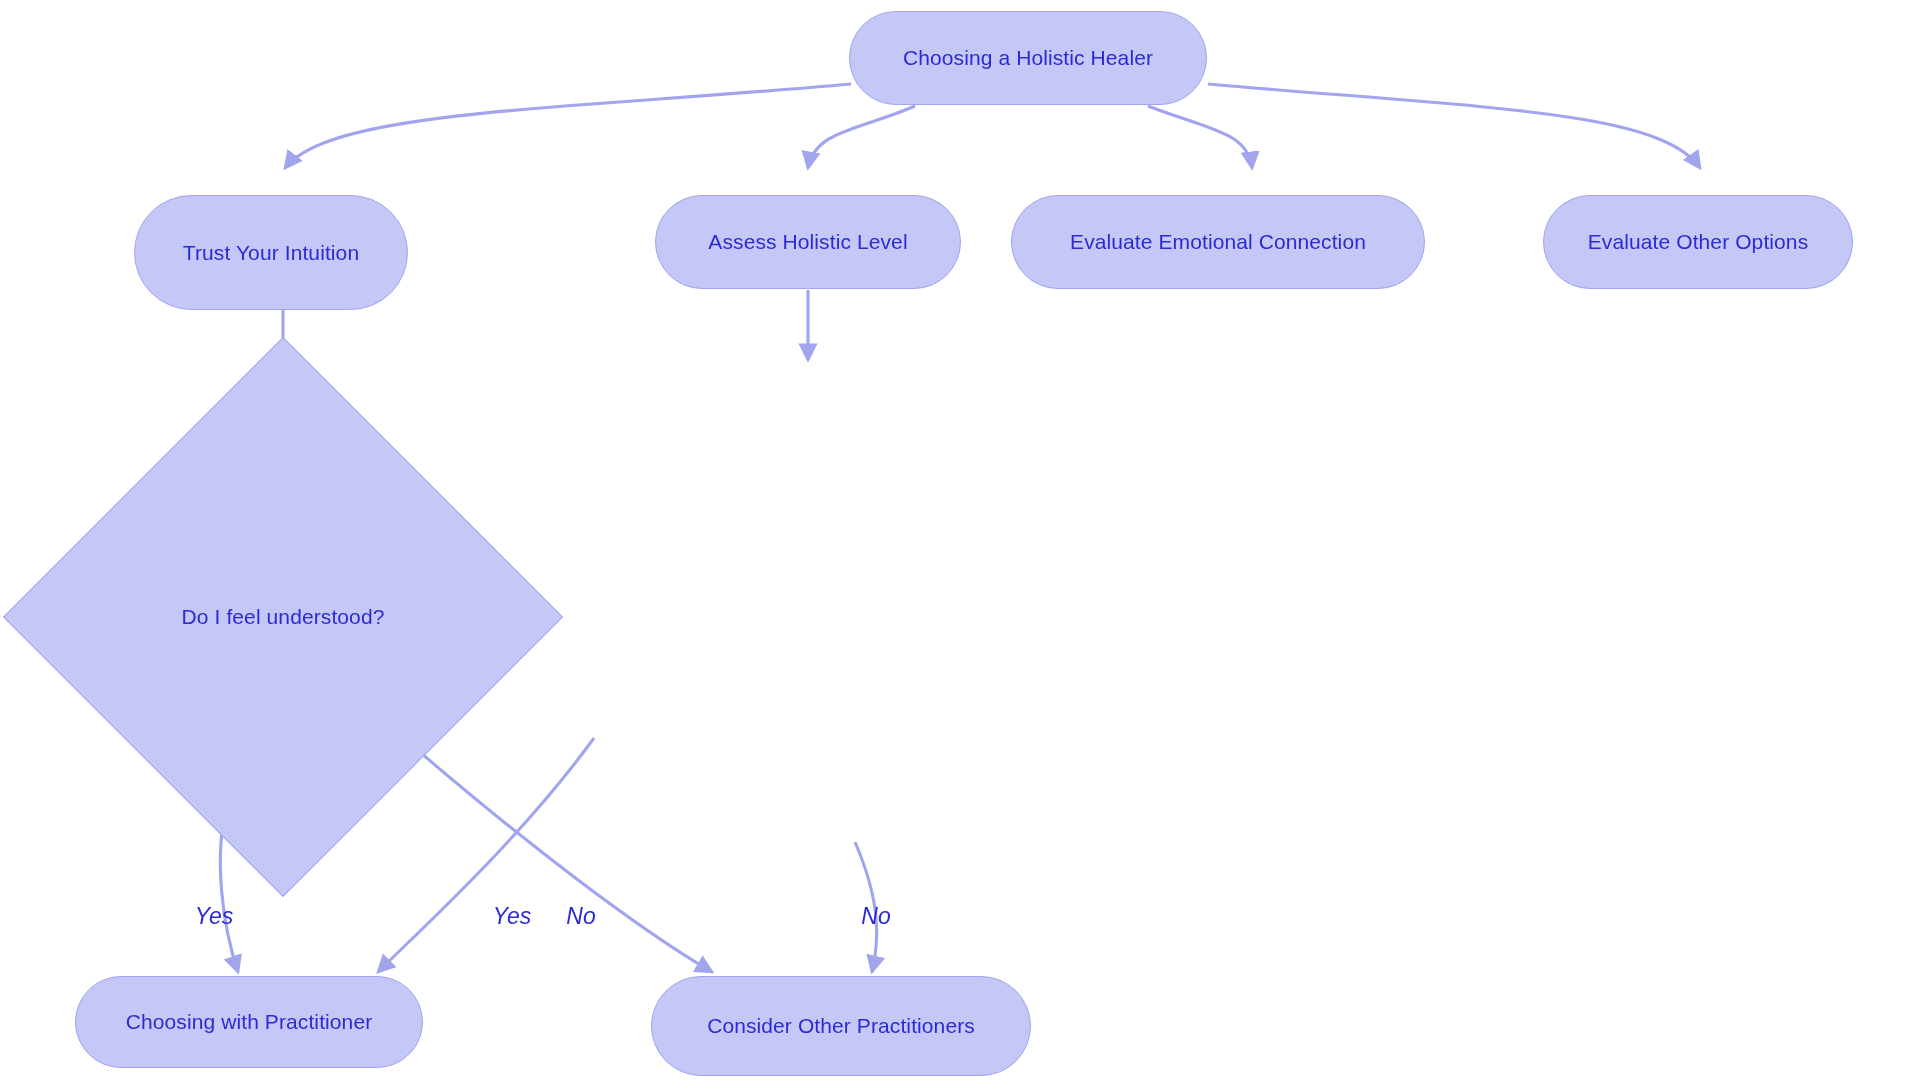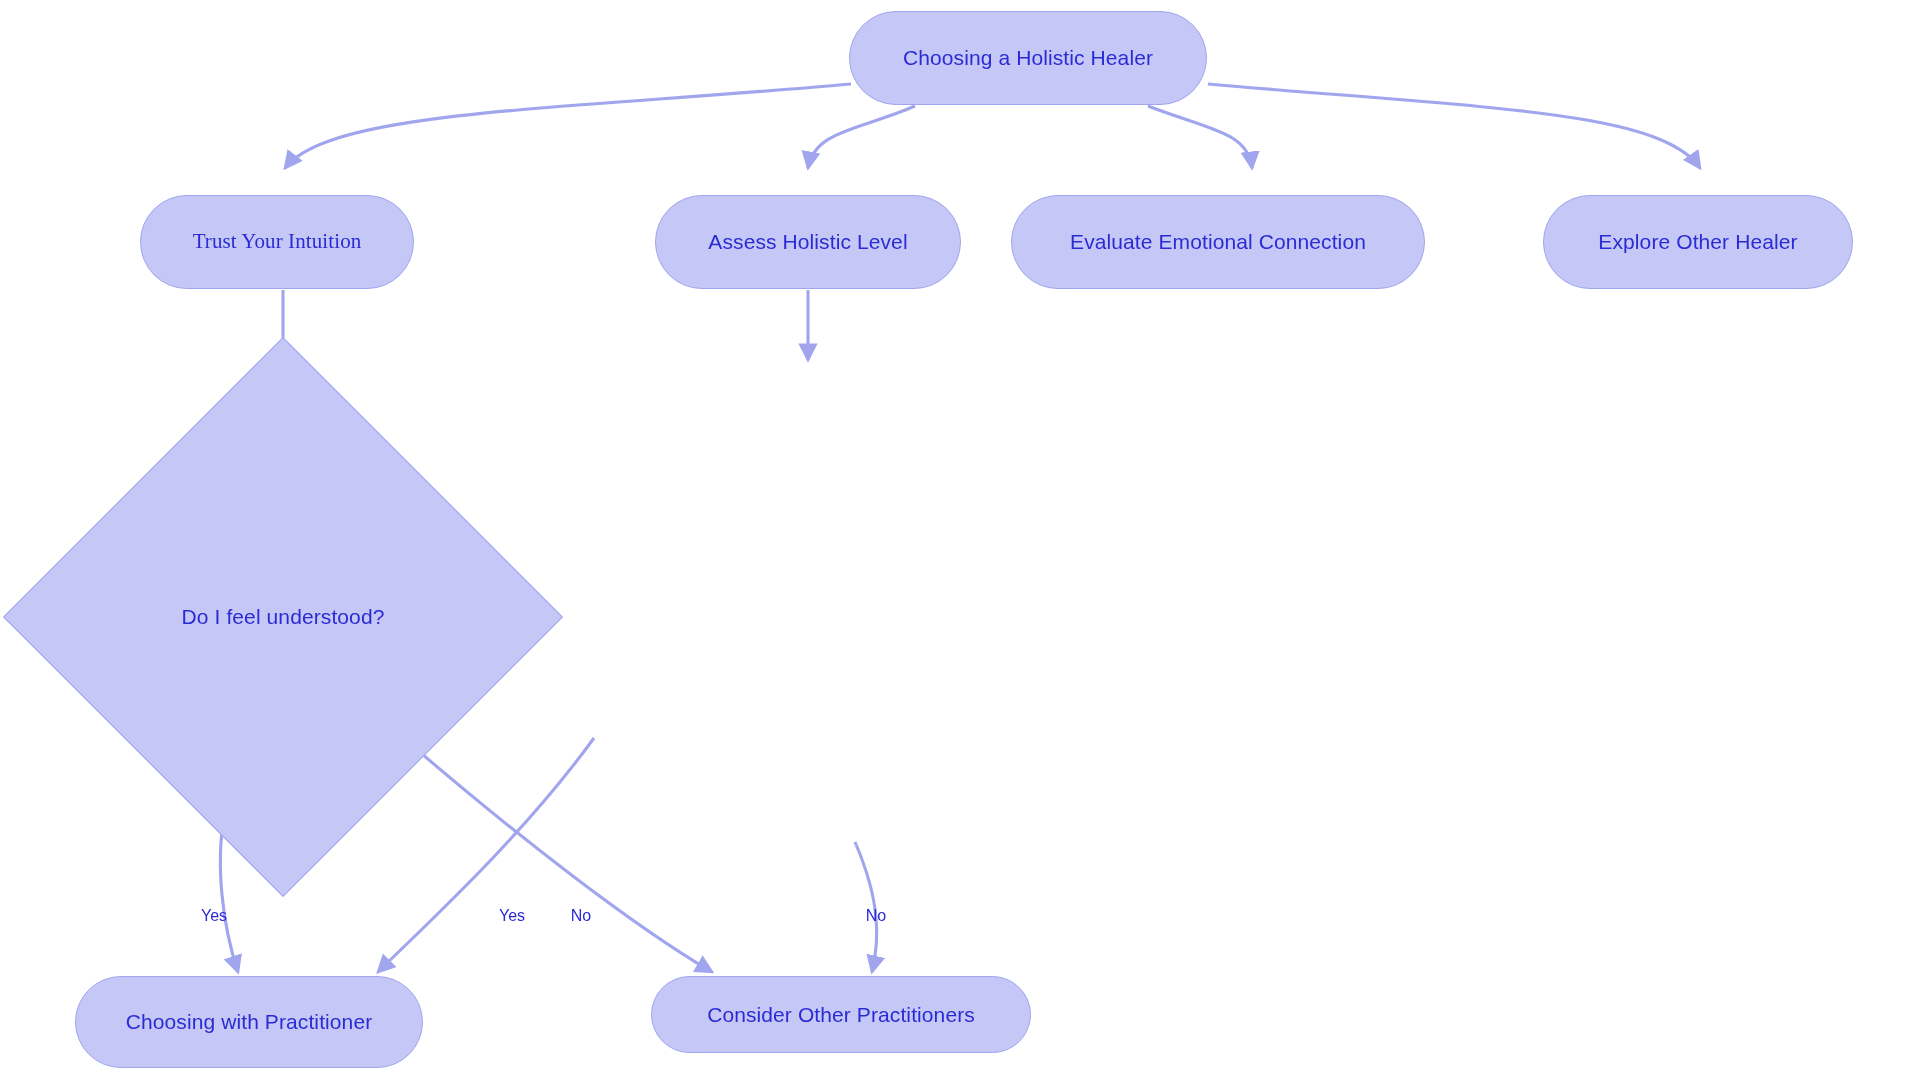--- a/index.html
+++ b/index.html
@@ -59,24 +59,25 @@
     box-sizing: border-box;
     transform: rotate(45deg);
   }
   .diamond-label {
     position: relative;
     z-index: 2;
   }
   .edge-label {
     position: absolute;
     color: #2b2bd4;
-    font-size: 16px;
+    font-size: 23px;
     white-space: nowrap;
     user-select: none;
     transform: translate(-50%, -50%);
+    font-style: italic;
   }
 </style>
 </head>
 <body>
 
 <div id="canvas">
 
   <svg id="edges" viewBox="0 0 1920 1083" xmlns="http://www.w3.org/2000/svg">
     <defs>
       <marker id="arrow" viewBox="0 0 10 10" refX="8.6" refY="5" markerWidth="6.2" markerHeight="6.2" orient="auto-start-reverse">
@@ -105,47 +106,47 @@
       <path d="M 594 738 C 520 840, 420 930, 378 972"></path>
 
       <path d="M 855 842 C 880 900, 880 938, 872 972"></path>
     </g>
   </svg>
 
   <div class="node pill" style="left:849px; top:11px; width:358px; height:94px;">
     <span>Choosing a Holistic Healer</span>
   </div>
 
-  <div class="node pill" style="left:140px; top:195px; width:274px; height:94px;font-family:Liberation Serif, serif;">
+  <div class="node pill" style="left:134px; top:195px; width:274px; height:115px;">
     <span>Trust Your Intuition</span>
   </div>
 
   <div class="node pill" style="left:655px; top:195px; width:306px; height:94px;">
     <span>Assess Holistic Level</span>
   </div>
 
   <div class="node pill" style="left:1011px; top:195px; width:414px; height:94px;">
     <span>Evaluate Emotional Connection</span>
   </div>
 
   <div class="node pill" style="left:1543px; top:195px; width:310px; height:94px;">
-    <span>Explore Other Healer</span>
+    <span>Evaluate Other Options</span>
   </div>
 
   <div class="node diamond" style="left:85px; top:419px; width:396px; height:396px;">
     <div class="diamond-shape"></div>
     <span class="diamond-label">Do I feel understood?</span>
   </div>
 
 
   <div class="node pill" style="left:75px; top:976px; width:348px; height:92px;">
     <span>Choosing with Practitioner</span>
   </div>
 
-  <div class="node pill" style="left:651px; top:976px; width:380px; height:77px;">
+  <div class="node pill" style="left:651px; top:976px; width:380px; height:100px;">
     <span>Consider Other Practitioners</span>
   </div>
 
   <div class="edge-label" style="left:214px; top:916px;">Yes</div>
 
   <div class="edge-label" style="left:512px; top:916px;">Yes</div>
 
   <div class="edge-label" style="left:581px; top:916px;">No</div>
 
   <div class="edge-label" style="left:876px; top:916px;">No</div>

